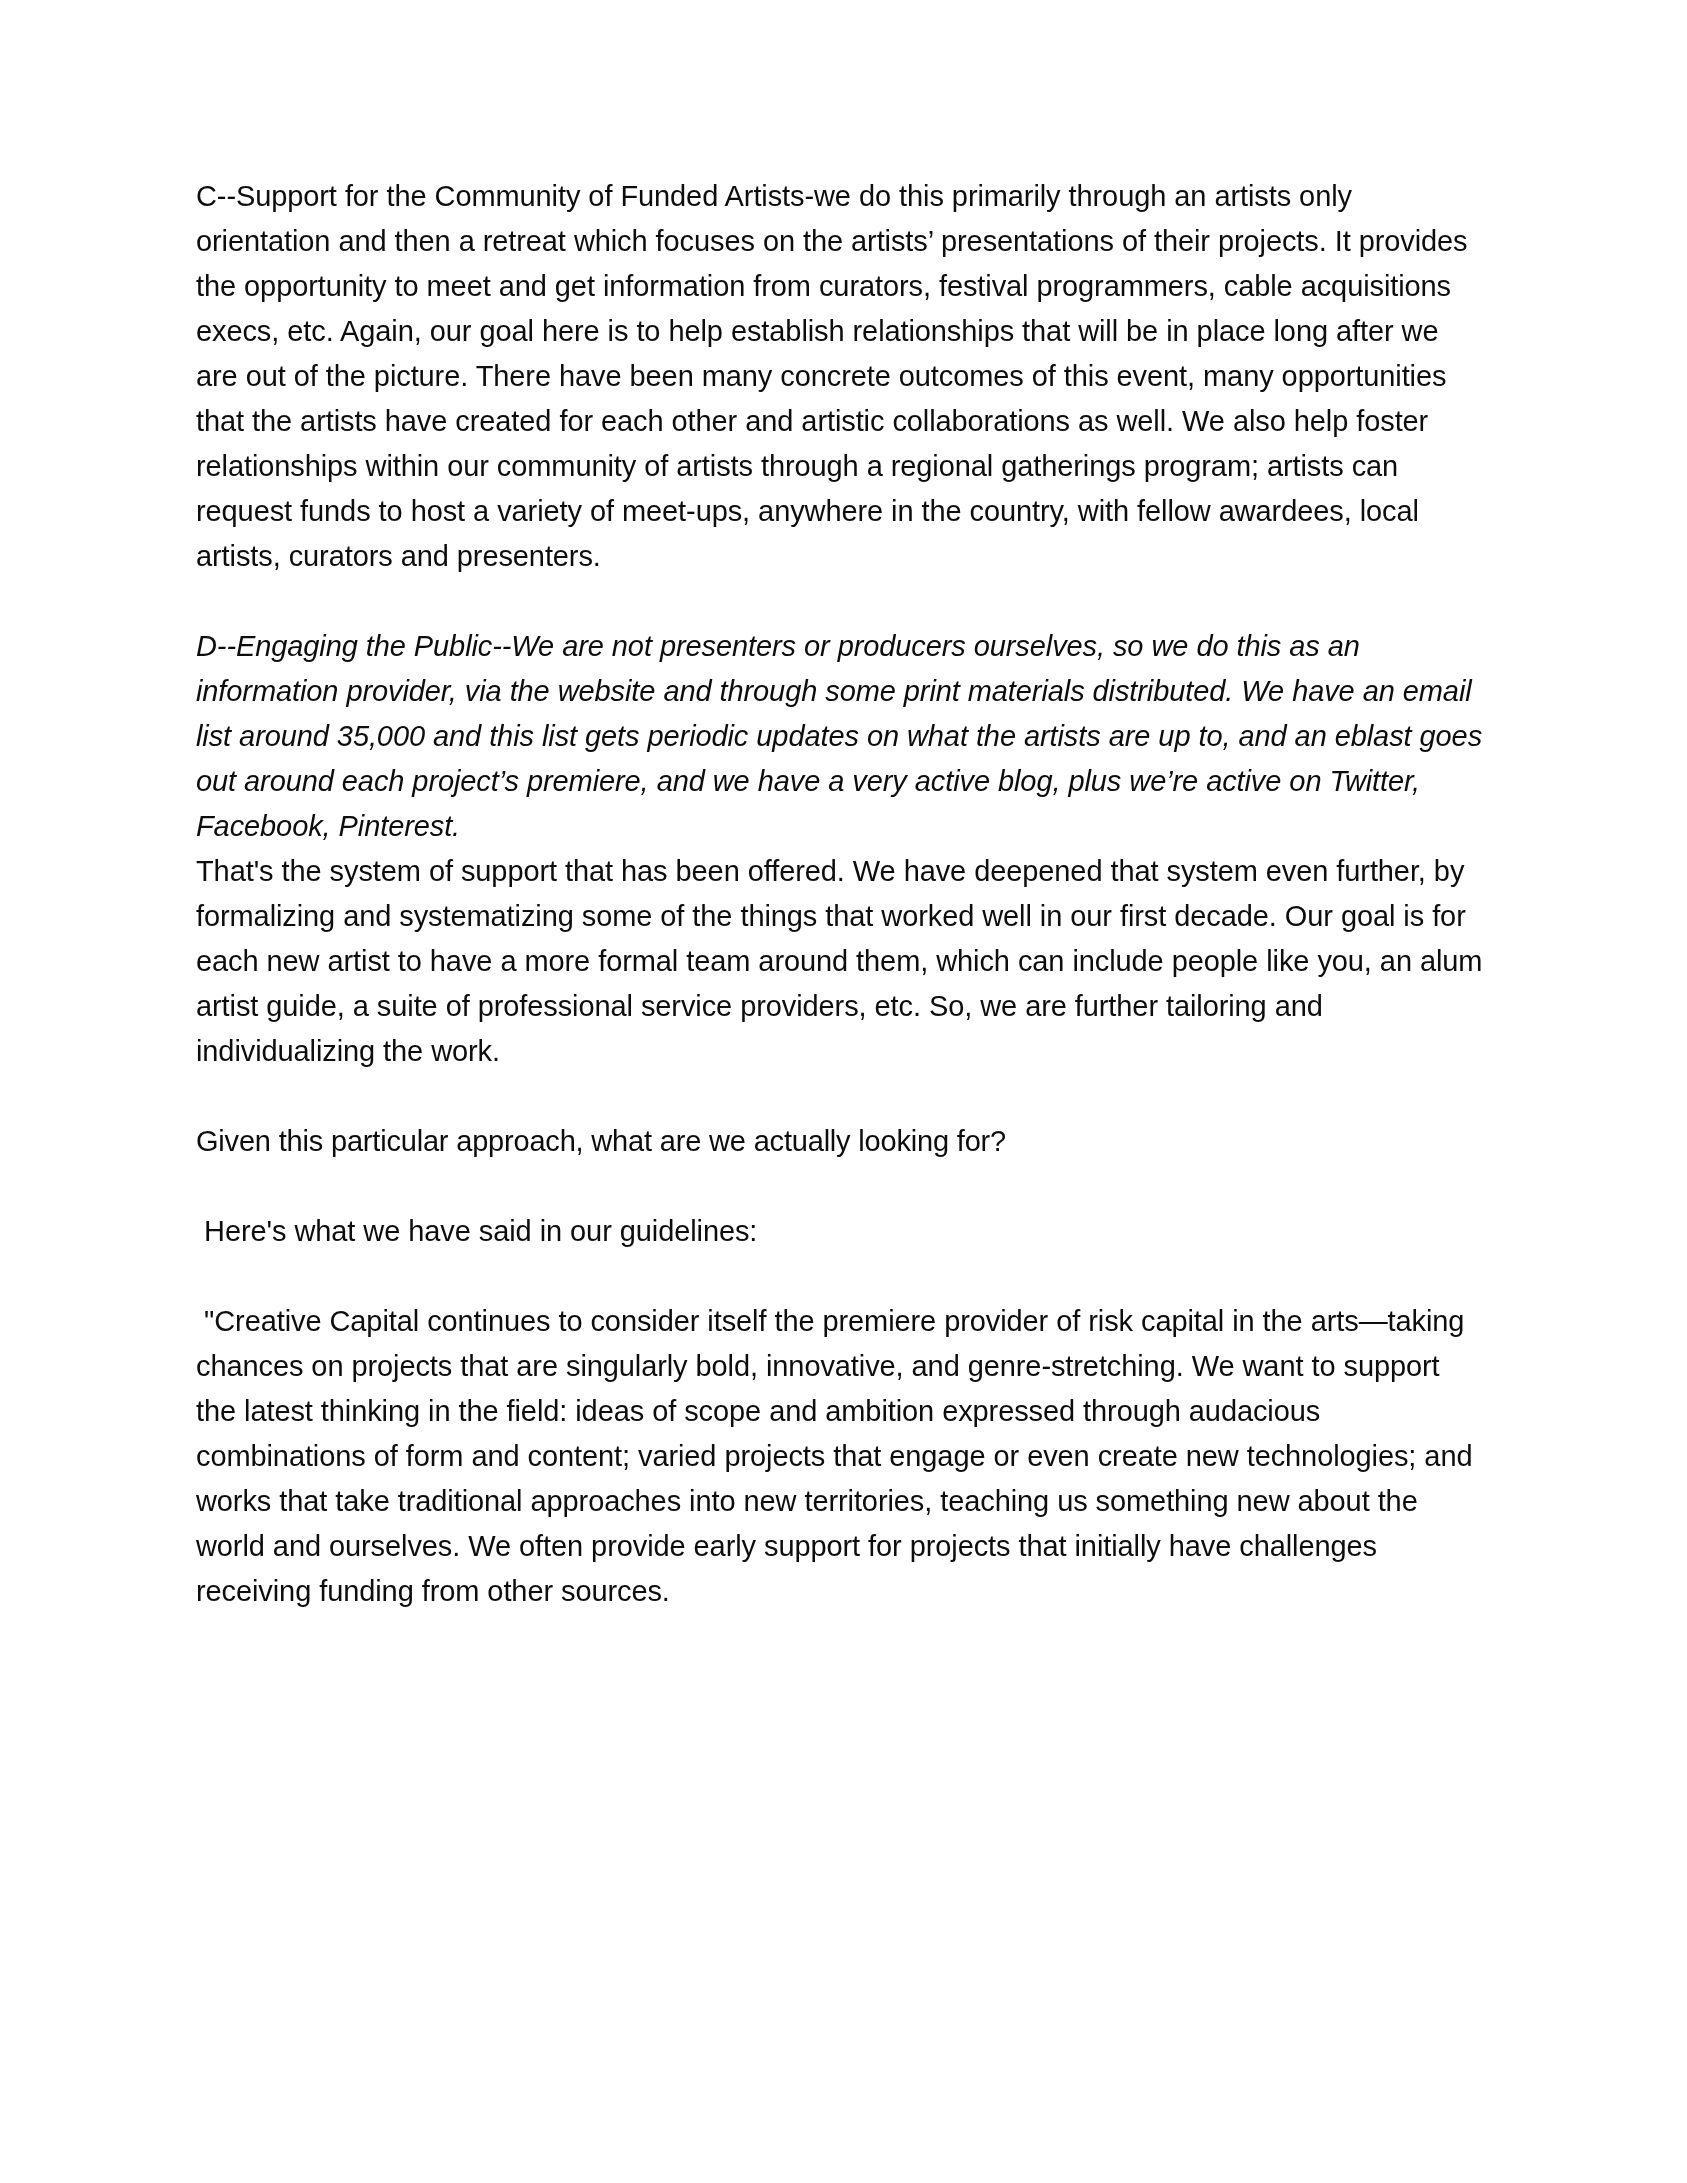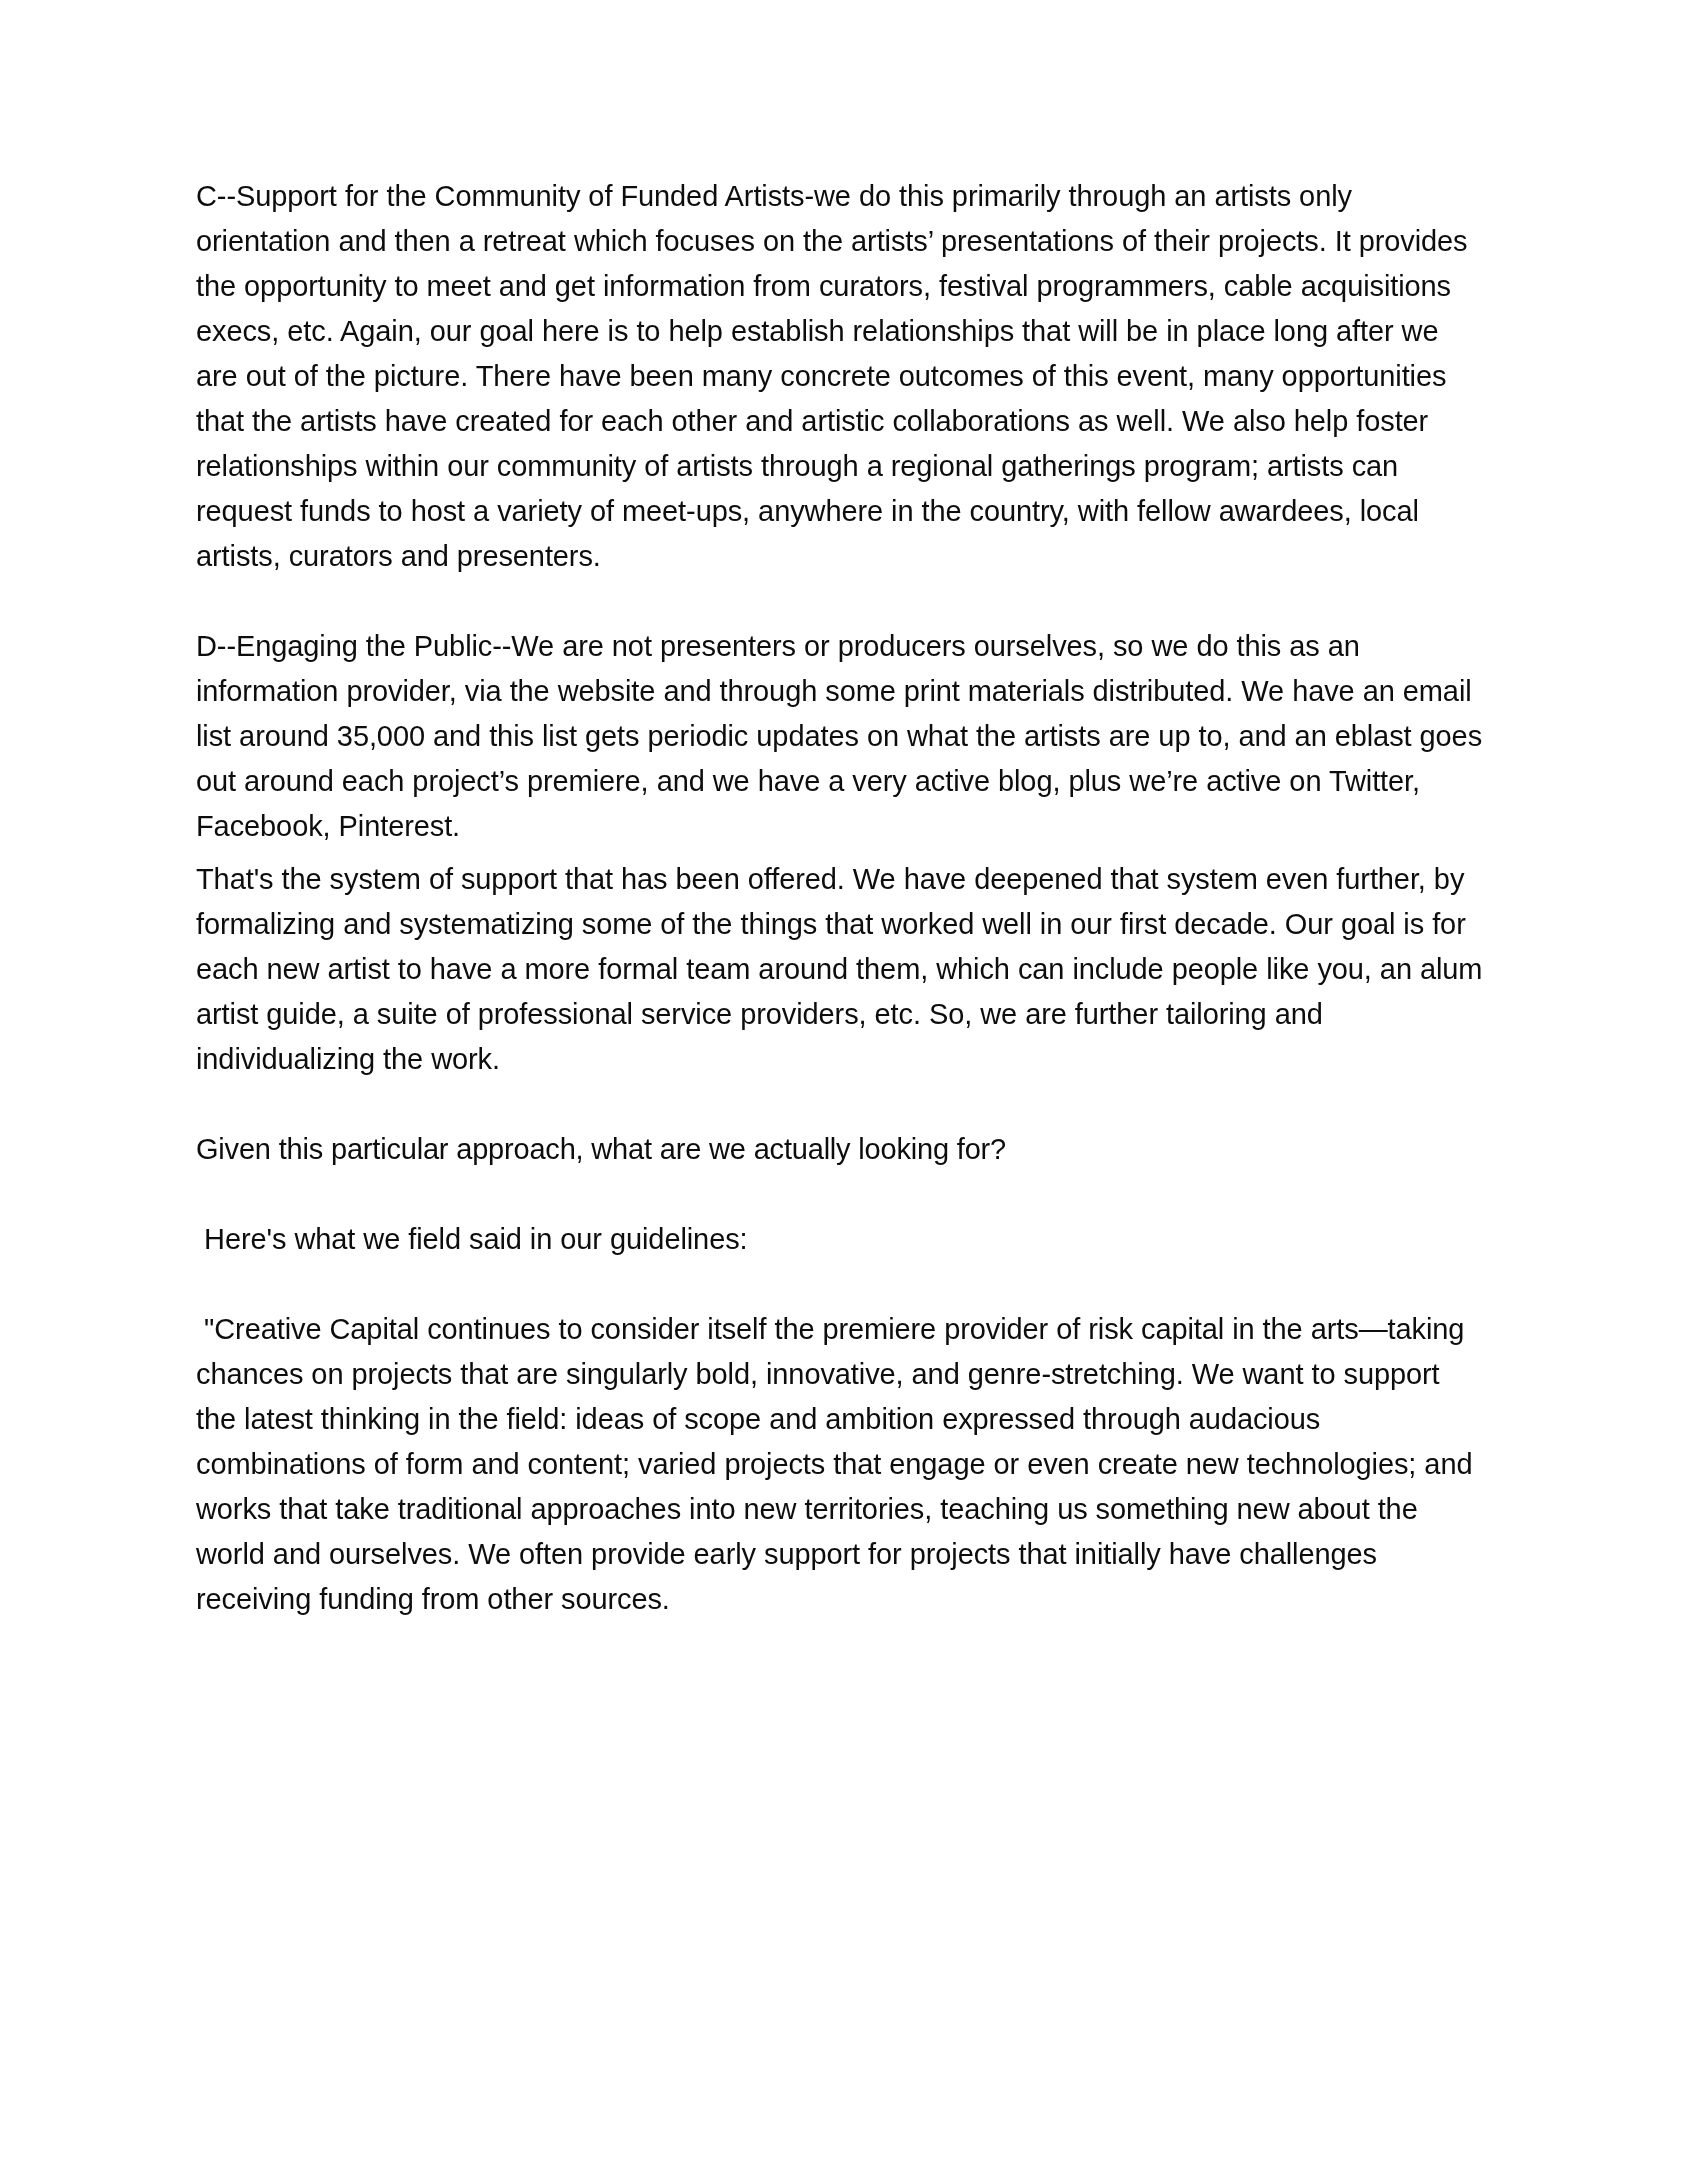--- a/index.html
+++ b/index.html
@@ -39,37 +39,38 @@
   }
   .para:last-child {
     margin-bottom: 0;
   }
   .para.bold {
     font-weight: normal;
     letter-spacing: -0.2px;
     margin-top: 16px;
   }
   .para.tight {
-    margin-bottom: 8px;
+    margin-bottom: 0;
+    font-style: italic;
   }
 </style>
 </head>
 <body>
 
 <div class="page">
   <div class="content">
 
     <p class="para">C--Support for the Community of Funded Artists-we do this primarily through an artists only orientation and then a retreat which focuses on the artists’ presentations of their projects. It provides the opportunity to meet and get information from curators, festival programmers, cable acquisitions execs, etc. Again, our goal here is to help establish relationships that will be in place long after we are out of the picture. There have been many concrete outcomes of this event, many opportunities that the artists have created for each other and artistic collaborations as well. We also help foster relationships within our community of artists through a regional gatherings program; artists can request funds to host a variety of meet-ups, anywhere in the country, with fellow awardees, local artists, curators and presenters.</p>
 
     <p class="para tight">D--Engaging the Public--We are not presenters or producers ourselves, so we do this as an information provider, via the website and through some print materials distributed. We have an email list around 35,000 and this list gets periodic updates on what the artists are up to, and an eblast goes out around each project’s premiere, and we have a very active blog, plus we’re active on Twitter, Facebook, Pinterest.</p>
 
     <p class="para">That's the system of support that has been offered. We have deepened that system even further, by formalizing and systematizing some of the things that worked well in our first decade. Our goal is for each new artist to have a more formal team around them, which can include people like you, an alum artist guide, a suite of professional service providers, etc. So, we are further tailoring and individualizing the work.</p>
 
 
     <p class="para bold">Given this particular approach, what are we actually looking for?</p>
 
-    <p class="para"> Here's what we field said in our guidelines:</p>
+    <p class="para"> Here's what we have said in our guidelines:</p>
 
     <p class="para"> "Creative Capital continues to consider itself the premiere provider of risk capital in the arts—taking chances on projects that are singularly bold, innovative, and genre-stretching. We want to support the latest thinking in the field: ideas of scope and ambition expressed through audacious combinations of form and content; varied projects that engage or even create new technologies; and works that take traditional approaches into new territories, teaching us something new about the world and ourselves. We often provide early support for projects that initially have challenges receiving funding from other sources.</p>
 
   </div>
 </div>
 
 
 </body></html>

